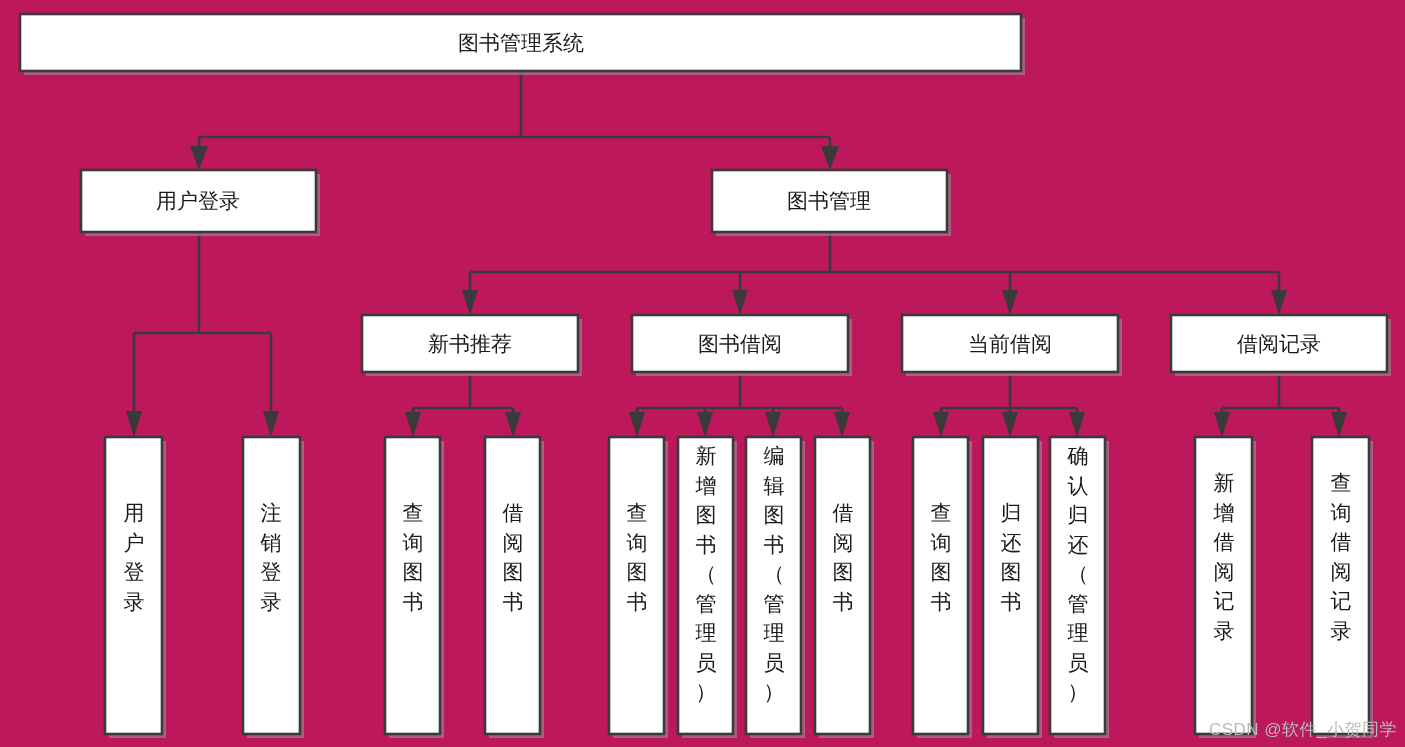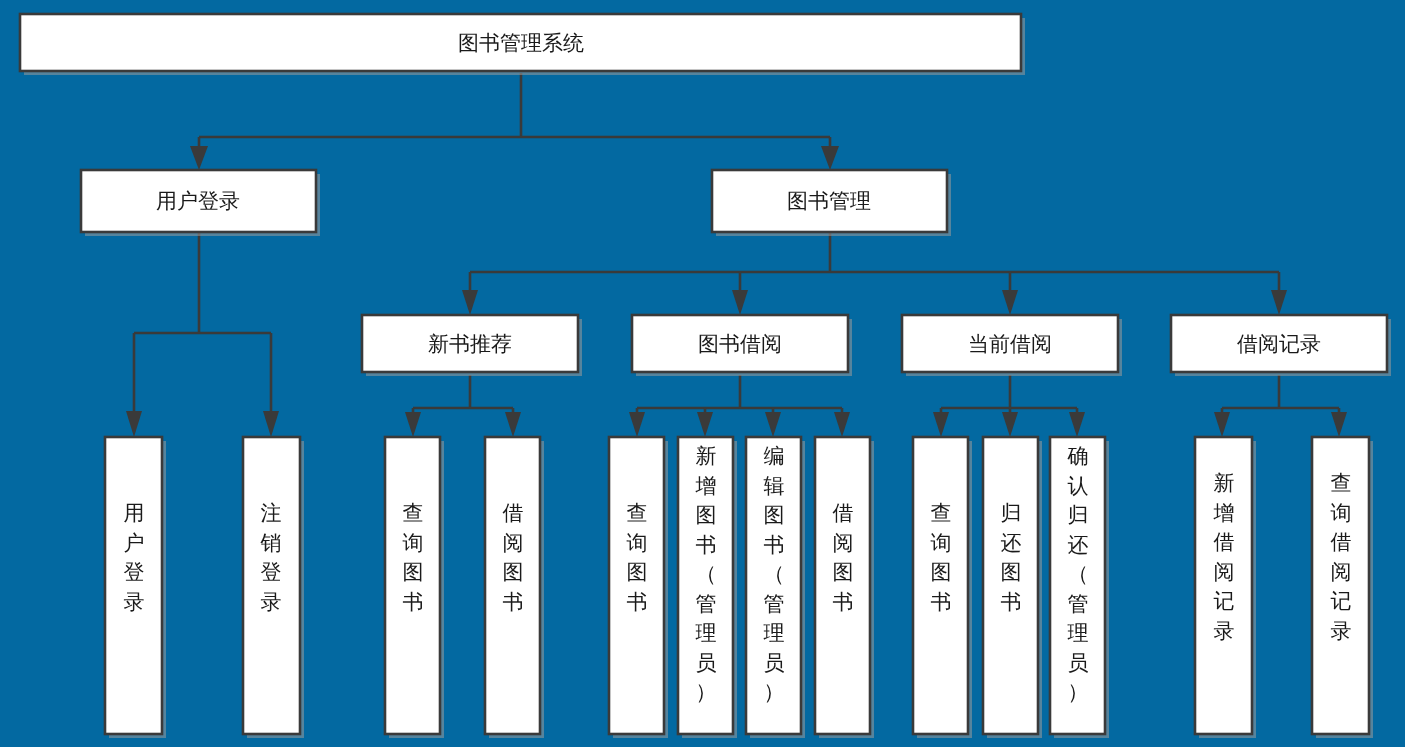--- a/index.html
+++ b/index.html
@@ -5,21 +5,21 @@
 <style>
   html, body {
     margin: 0;
     padding: 0;
     background: #ffffff;
   }
   #canvas {
     position: relative;
     width: 1405px;
     height: 747px;
-    background: #0369a1;
+    background: #be185d;
     overflow: hidden;
     font-family: "Liberation Sans", "DejaVu Sans", sans-serif;
   }
   #diagram-svg {
     position: absolute;
     left: 0;
     top: 0;
     width: 1405px;
     height: 747px;
   }
@@ -251,13 +251,14 @@
     </g>
 
     <g>
       <rect class="node-shadow" x="1316" y="441" width="57" height="297"></rect>
       <rect class="node-box" x="1312" y="437" width="57" height="297"></rect>
       <text class="leaf-label-v" x="1341" y="490"><tspan x="1341" y="490">查</tspan><tspan x="1341" y="519.5">询</tspan><tspan x="1341" y="549">借</tspan><tspan x="1341" y="578.5">阅</tspan><tspan x="1341" y="608">记</tspan><tspan x="1341" y="637.5">录</tspan></text>
     </g>
 
   </svg>
 
+  <div class="watermark">CSDN @软件_小贺同学</div>
 </div>
 
 </body></html>

